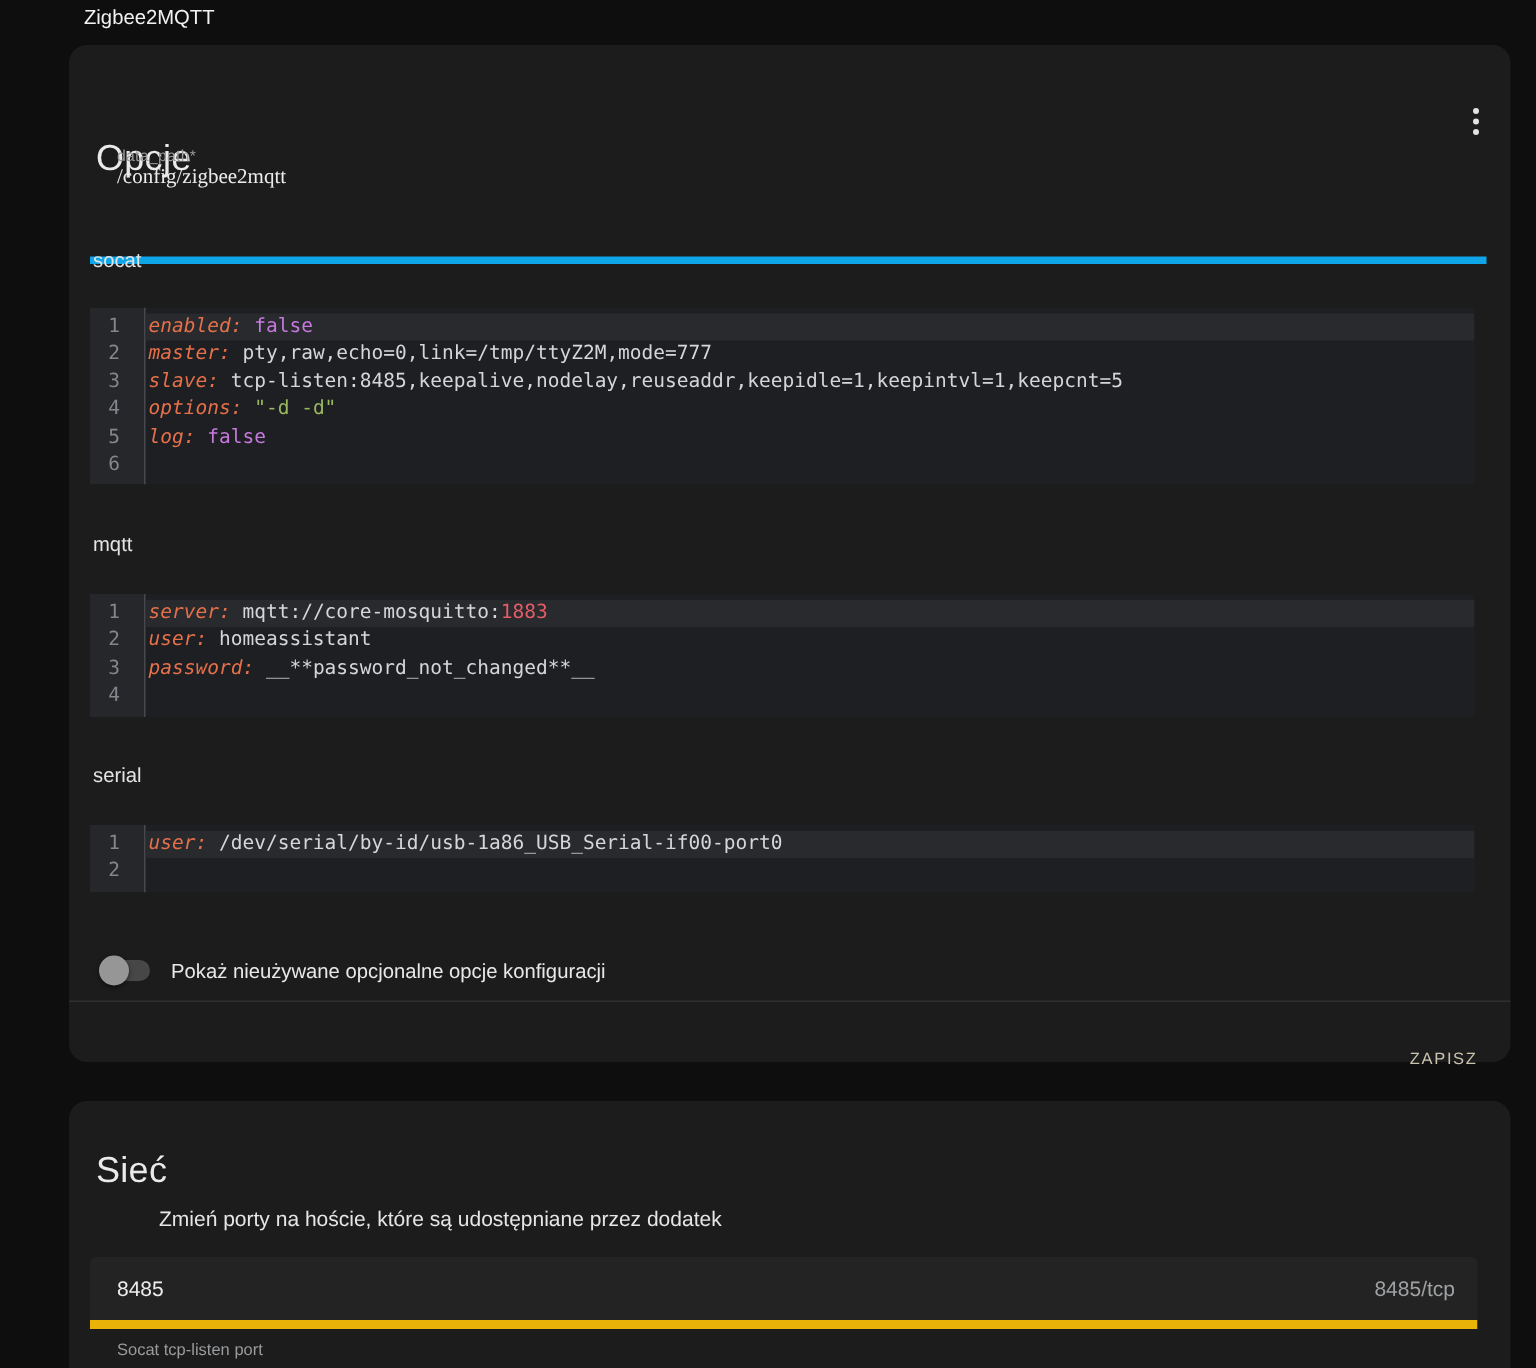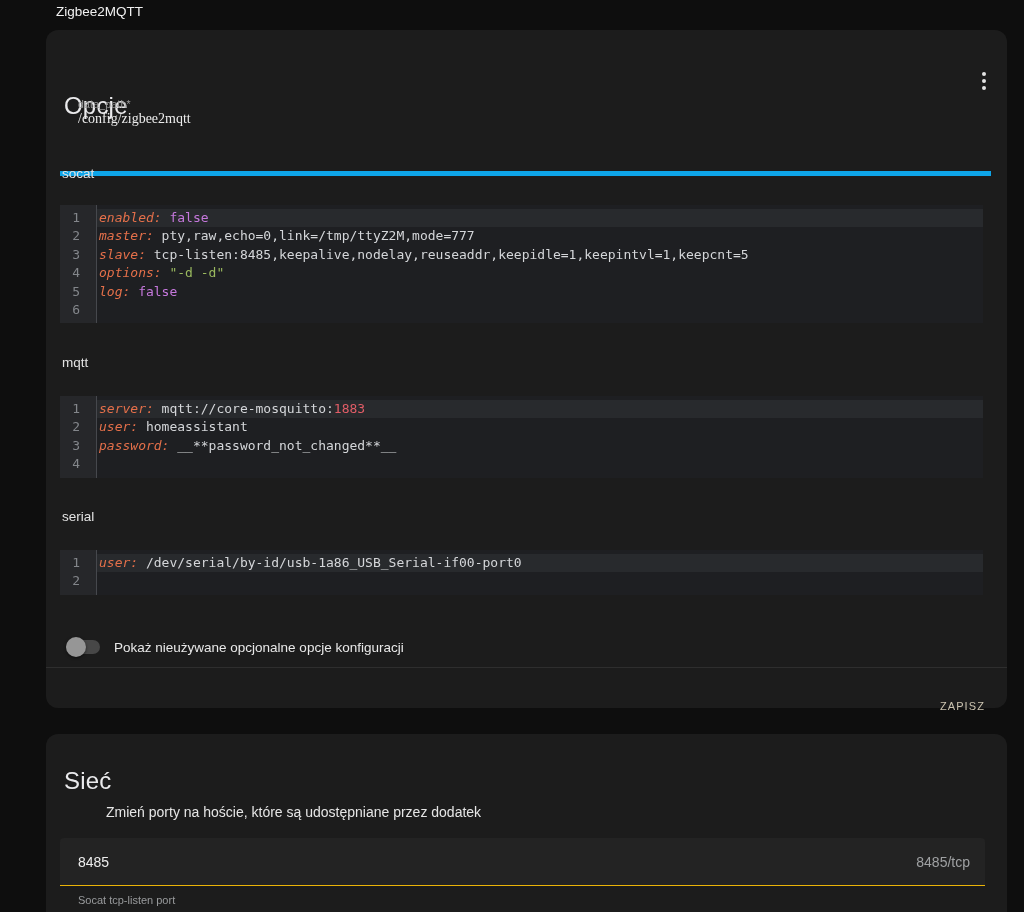--- a/index.html
+++ b/index.html
@@ -60,21 +60,21 @@
   .toggle-label{font-size:13.5px;color:#e8e8e8;}
 
   .footer-divider{position:absolute;left:0;right:0;top:637px;border-top:1px solid #2e2e2e;}
   .save-button{position:absolute;right:10px;top:641px;background:none;border:none;cursor:pointer;
     color:var(--c-accent);font-family:"Liberation Sans",sans-serif;font-size:11px;font-weight:500;
     letter-spacing:1.1px;padding:8px 12px;margin-top:21px;}
 
   
   .net-desc{position:absolute;left:18px;top:70px;font-size:14px;color:#e6e6e6;margin-left:42px;}
   .port-field{position:absolute;left:14px;width:925px;top:104px;height:48px;box-sizing:border-box;
-    background:#232323;border-radius:4px 4px 0 0;border-bottom:1px solid #eab308;
+    background:#232323;border-radius:4px 4px 0 0;border-bottom:6px solid #eab308;
     display:flex;align-items:center;padding:0 15px 0 18px;}
   .port-input{flex:1;background:transparent;border:none;outline:none;padding:0;
     font-family:"Liberation Sans",sans-serif;font-size:14px;color:#ededed;}
   .port-suffix{font-size:14px;color:#9fa1a3;flex:none;}
   .port-helper{position:absolute;left:32px;top:160px;font-size:11px;color:#999b9d;}
 </style>
 </head>
 <body>
 
 <div class="page-title">Zigbee2MQTT</div>

